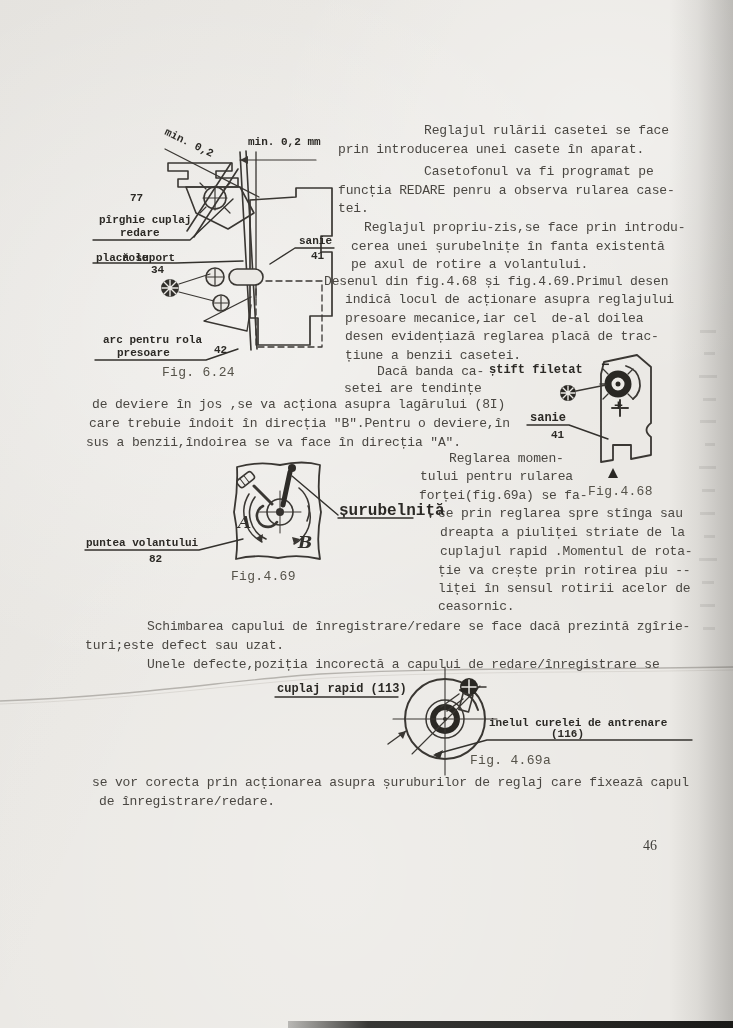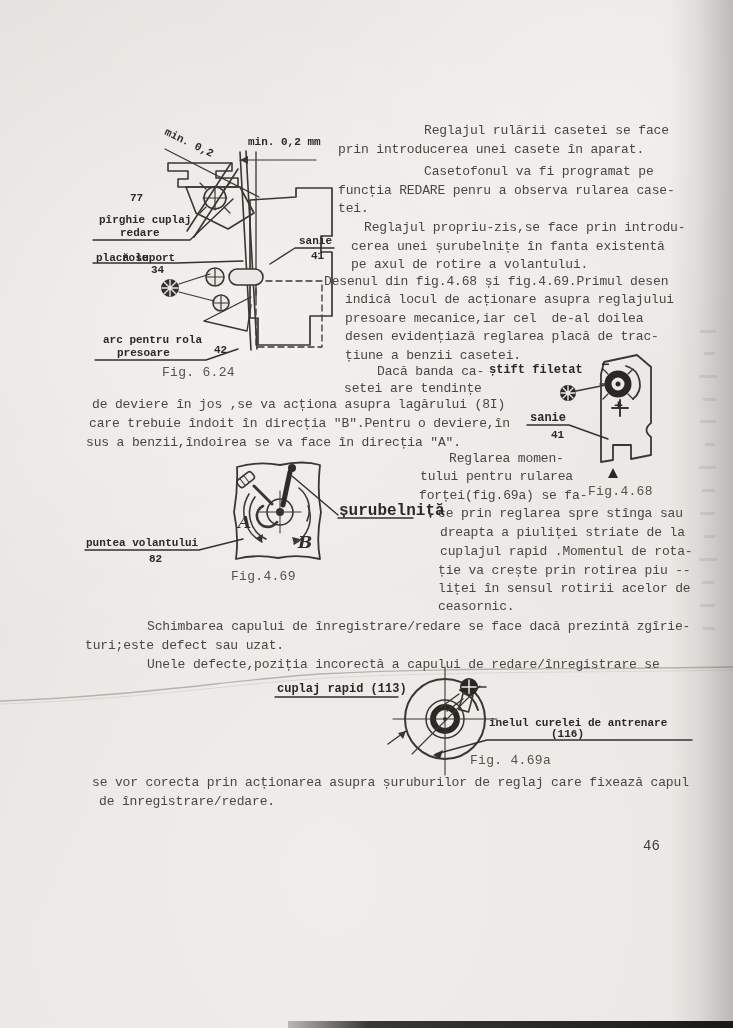--- a/index.html
+++ b/index.html
@@ -16,21 +16,21 @@
   svg.art{position:absolute;left:0;top:0;z-index:1;}
   .bl{position:absolute;z-index:2;font-size:13px;line-height:15px;
       letter-spacing:-0.15px;color:#4a4742;white-space:pre;}
   .fl{position:absolute;z-index:2;font-size:11px;line-height:12px;font-weight:bold;
       color:#2b2925;white-space:pre;}
   .cap{position:absolute;z-index:2;font-size:13px;color:#555249;white-space:pre;
        letter-spacing:0.3px;}
   .hl{position:absolute;z-index:2;font-family:"DejaVu Serif",serif;font-style:italic;
       font-weight:bold;font-size:17px;color:#33312d;}
   .rot{transform:rotate(26deg);transform-origin:left top;}
-  .pageno{position:absolute;left:643px;top:838px;z-index:2;font-size:14px;color:#3f3d39;}
+  .pageno{position:absolute;left:643px;top:838px;z-index:2;font-size:14px;color:#3f3d39;font-family:Liberation Serif, serif;}
   .edge-shadow{position:absolute;top:0;right:0;width:64px;height:1028px;z-index:3;
       background:linear-gradient(to right, rgba(88,86,80,0) 0%, rgba(88,86,80,0.10) 45%, rgba(58,56,52,0.27) 100%);}
   .bottom-band{position:absolute;left:288px;right:0;bottom:0;height:7px;z-index:3;
       background:linear-gradient(to right, rgba(30,30,28,0.25), rgba(24,24,22,0.85) 18%, #1a1a18);}
 </style>
 </head>
 <body>
 
 <div class="page">
 

